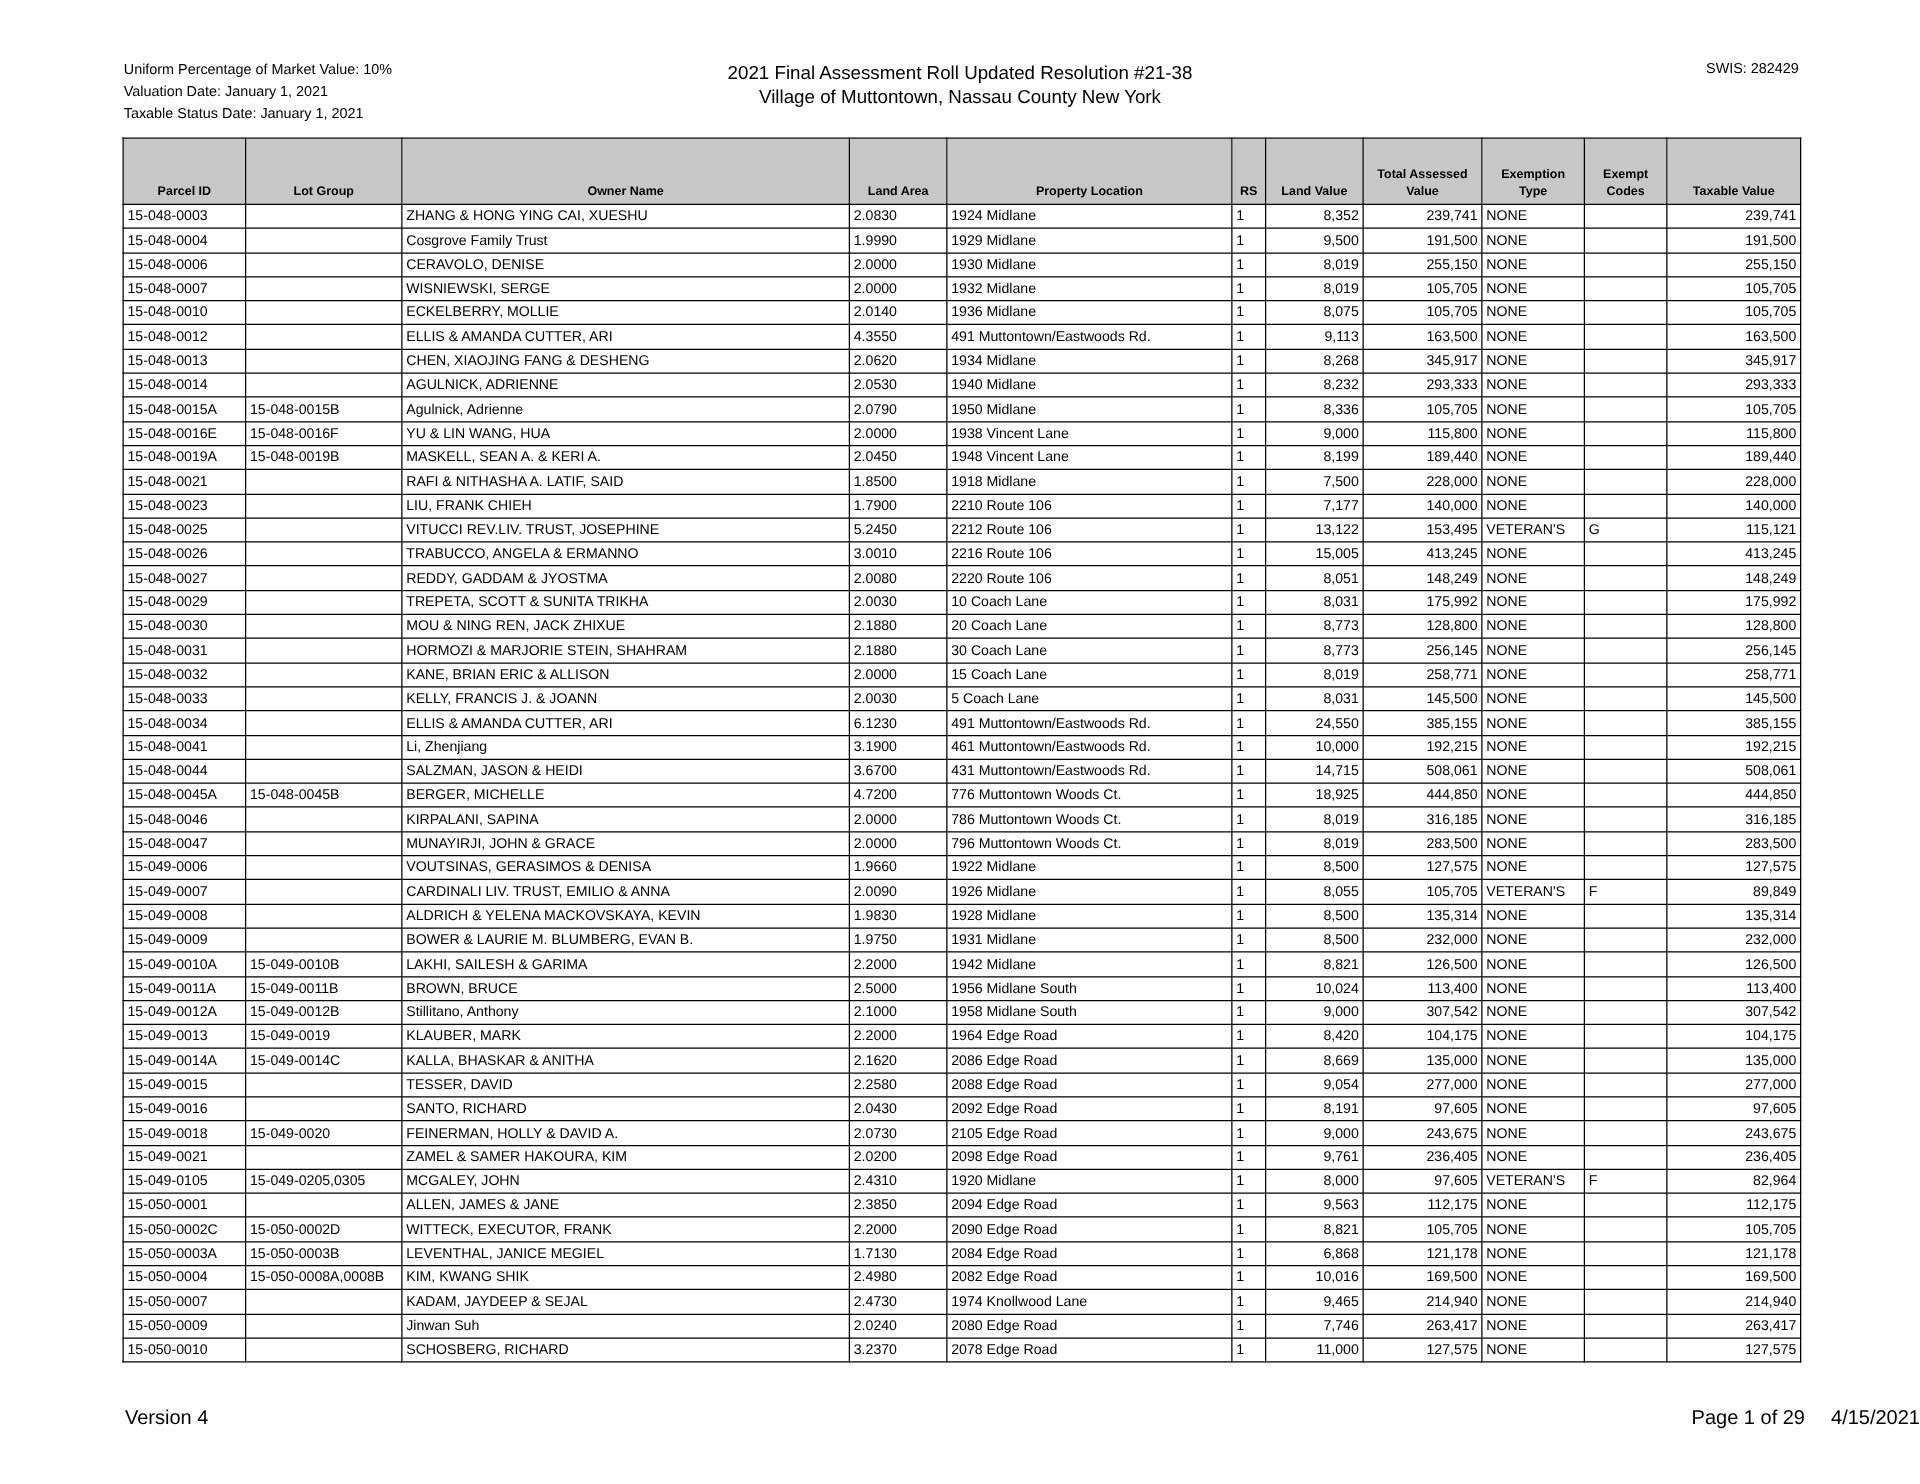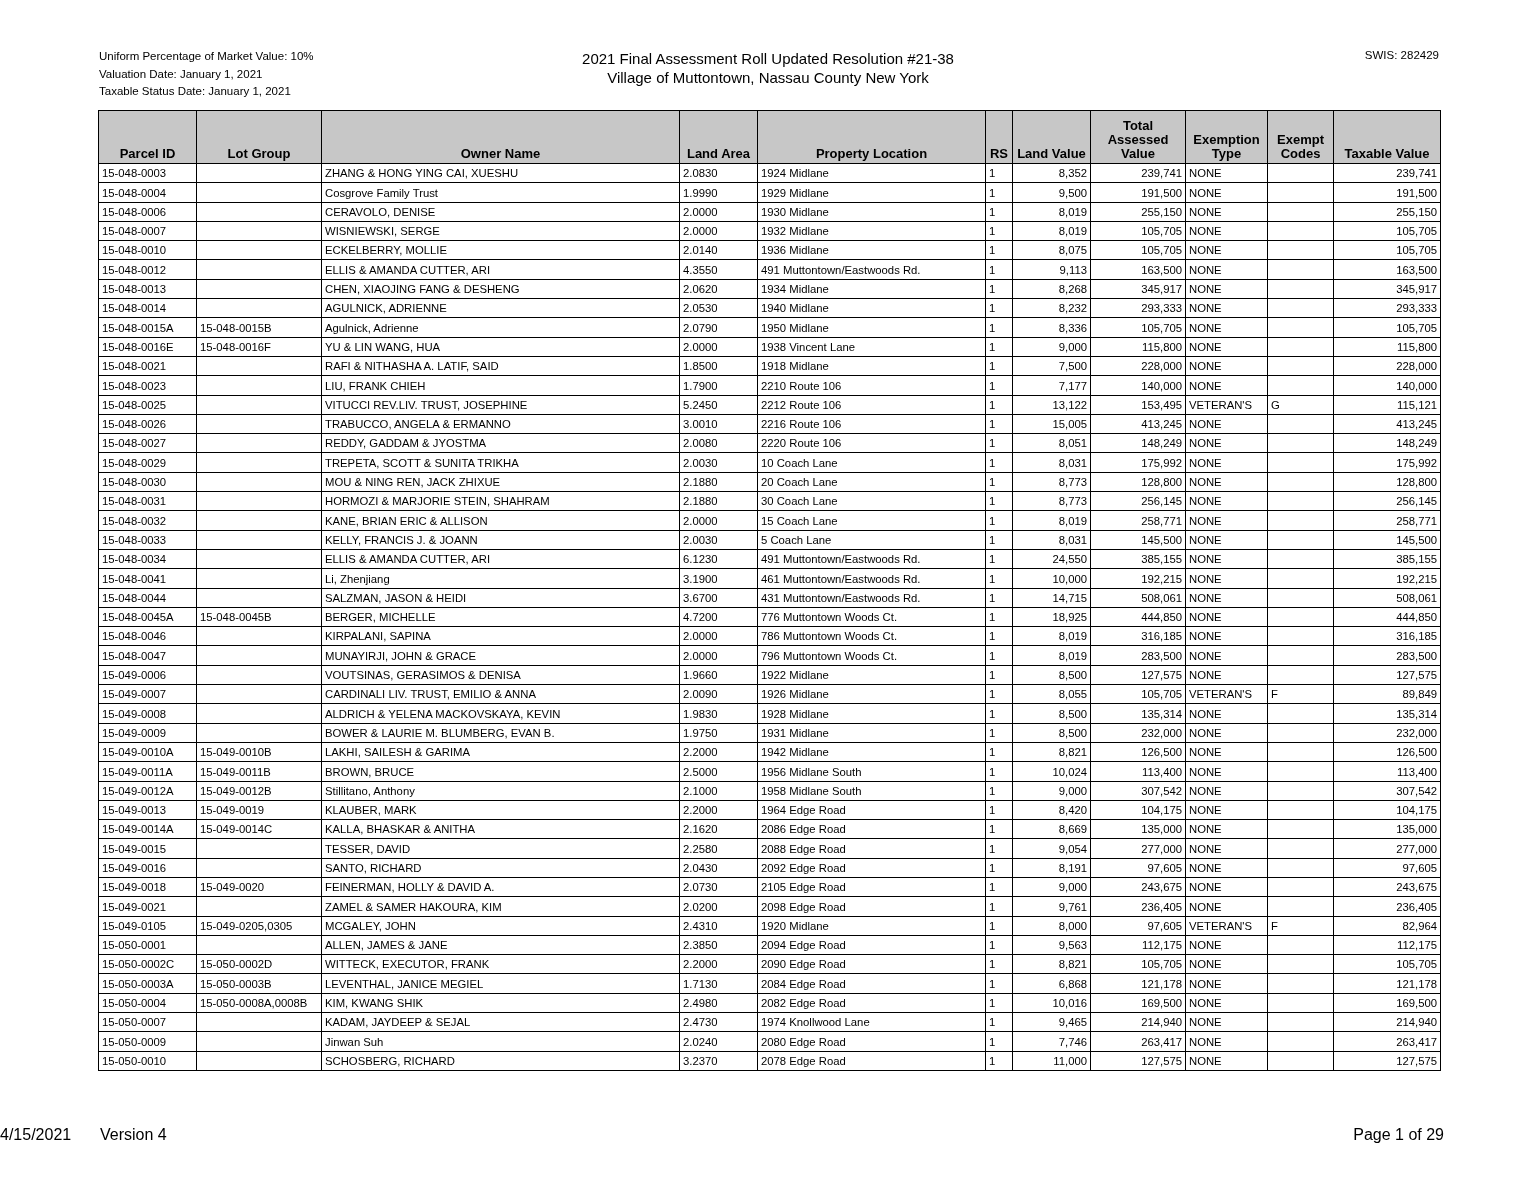--- a/index.html
+++ b/index.html
@@ -72,41 +72,41 @@
     line-height: 18px;
     vertical-align: bottom;
   }
   table.roll thead th {
     background: #c7c7c7;
     font-weight: bold;
     text-align: center;
     height: 53px;
     vertical-align: bottom;
     padding-bottom: 2px;
-    font-size: 13px;
+    font-size: 10px;
     line-height: 14px;
     white-space: normal;
   }
   table.roll tbody td { background: #ffffff; }
 
   
   td.c-parcel, td.c-lot, td.c-owner, td.c-area,
   td.c-loc, td.c-rs, td.c-exemption, td.c-codes { text-align: left; }
   td.c-landval, td.c-total, td.c-taxable { text-align: right; padding-right: 5px; }
 
   
   .doc-footer {
     position: absolute;
     left: 0; top: 1126px;
     width: 1536px;
     height: 20px;
     font-size: 16px;
   }
   .ft-left  { position: absolute; left: 100px;  top: 0; white-space: nowrap; }
-  .ft-center{ position: absolute; left: 0; top: 0; width: 1536px; text-align: left; }
+  .ft-center{ position: absolute; left: 0; top: 0; width: 1536px; text-align: right; }
   .ft-right { position: absolute; right: 92px; top: 0; white-space: nowrap; }
 </style>
 </head>
 <body>
 
 <div class="page">
 
   <div class="doc-header">
     <div class="hdr-left">
       <div>Uniform Percentage of Market Value: 10%</div>
@@ -275,20 +275,33 @@
             <td class="c-area">2.0000</td>
             <td class="c-loc">1938 Vincent Lane</td>
             <td class="c-rs">1</td>
             <td class="c-landval">9,000</td>
             <td class="c-total">115,800</td>
             <td class="c-exemption">NONE</td>
             <td class="c-codes"></td>
             <td class="c-taxable">115,800</td>
           </tr>
           <tr>
+            <td class="c-parcel">15-048-0019A</td>
+            <td class="c-lot">15-048-0019B</td>
+            <td class="c-owner">MASKELL, SEAN A. &amp; KERI A.</td>
+            <td class="c-area">2.0450</td>
+            <td class="c-loc">1948 Vincent Lane</td>
+            <td class="c-rs">1</td>
+            <td class="c-landval">8,199</td>
+            <td class="c-total">189,440</td>
+            <td class="c-exemption">NONE</td>
+            <td class="c-codes"></td>
+            <td class="c-taxable">189,440</td>
+          </tr>
+          <tr>
             <td class="c-parcel">15-048-0021</td>
             <td class="c-lot"></td>
             <td class="c-owner">RAFI &amp; NITHASHA A. LATIF, SAID</td>
             <td class="c-area">1.8500</td>
             <td class="c-loc">1918 Midlane</td>
             <td class="c-rs">1</td>
             <td class="c-landval">7,500</td>
             <td class="c-total">228,000</td>
             <td class="c-exemption">NONE</td>
             <td class="c-codes"></td>

